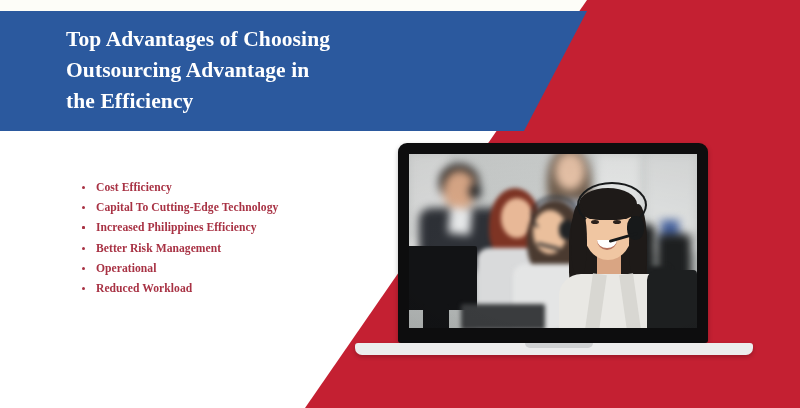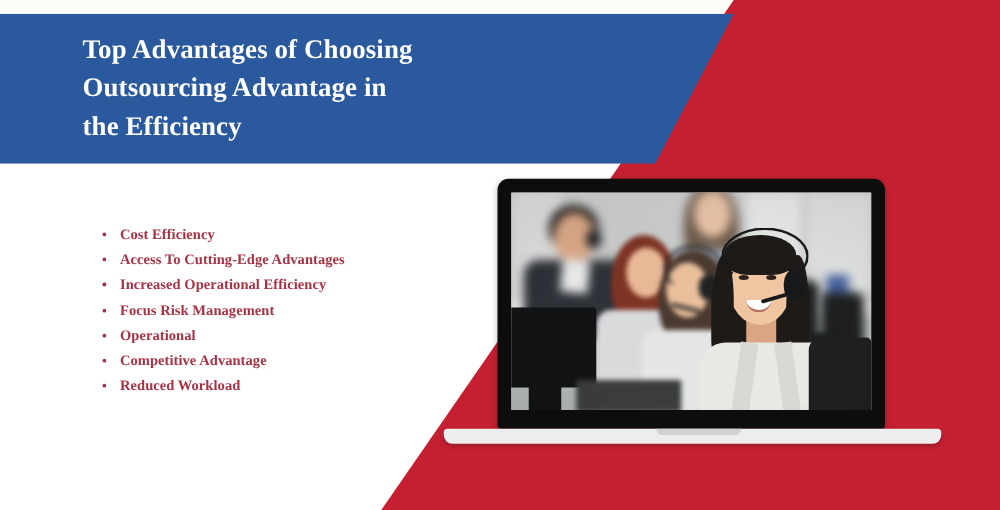--- a/index.html
+++ b/index.html
@@ -225,40 +225,36 @@
     <span class="title-line">the Efficiency</span>
   </div>
 
   <ul class="bullet-list">
     <li class="bullet-item">
       <span class="bullet-dot"></span>
       <span>Cost Efficiency</span>
     </li>
     <li class="bullet-item">
       <span class="bullet-dot"></span>
-      <span>Access To Cutting-Edge Advantages</span>
-    </li>
-    <li class="bullet-item">
-      <span class="bullet-dot"></span>
-    </li>
-    <li class="bullet-item">
-      <span class="bullet-dot"></span>
-      <span>Increased Operational Efficiency</span>
-    </li>
-    <li class="bullet-item">
-      <span class="bullet-dot"></span>
-      <span>Focus Risk Management</span>
+      <span>Capital To Cutting-Edge Technology</span>
+    </li>
+    <li class="bullet-item">
+      <span class="bullet-dot"></span>
+    </li>
+    <li class="bullet-item">
+      <span class="bullet-dot"></span>
+      <span>Increased Philippines Efficiency</span>
+    </li>
+    <li class="bullet-item">
+      <span class="bullet-dot"></span>
+      <span>Better Risk Management</span>
     </li>
     <li class="bullet-item">
       <span class="bullet-dot"></span>
       <span>Operational</span>
-    </li>
-    <li class="bullet-item">
-      <span class="bullet-dot"></span>
-      <span>Competitive Advantage</span>
     </li>
     <li class="bullet-item">
       <span class="bullet-dot"></span>
       <span>Reduced Workload</span>
     </li>
   </ul>
 
   <div class="laptop">
     <div class="laptop-lid"></div>
     <div class="laptop-screen">

